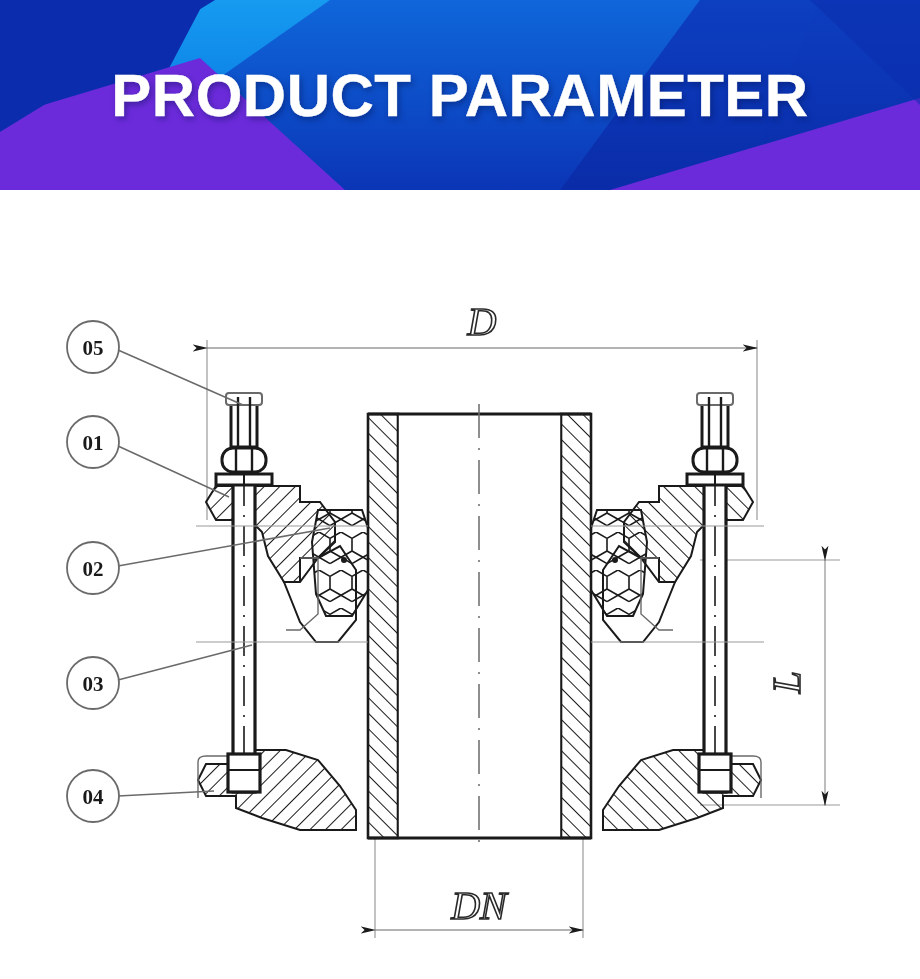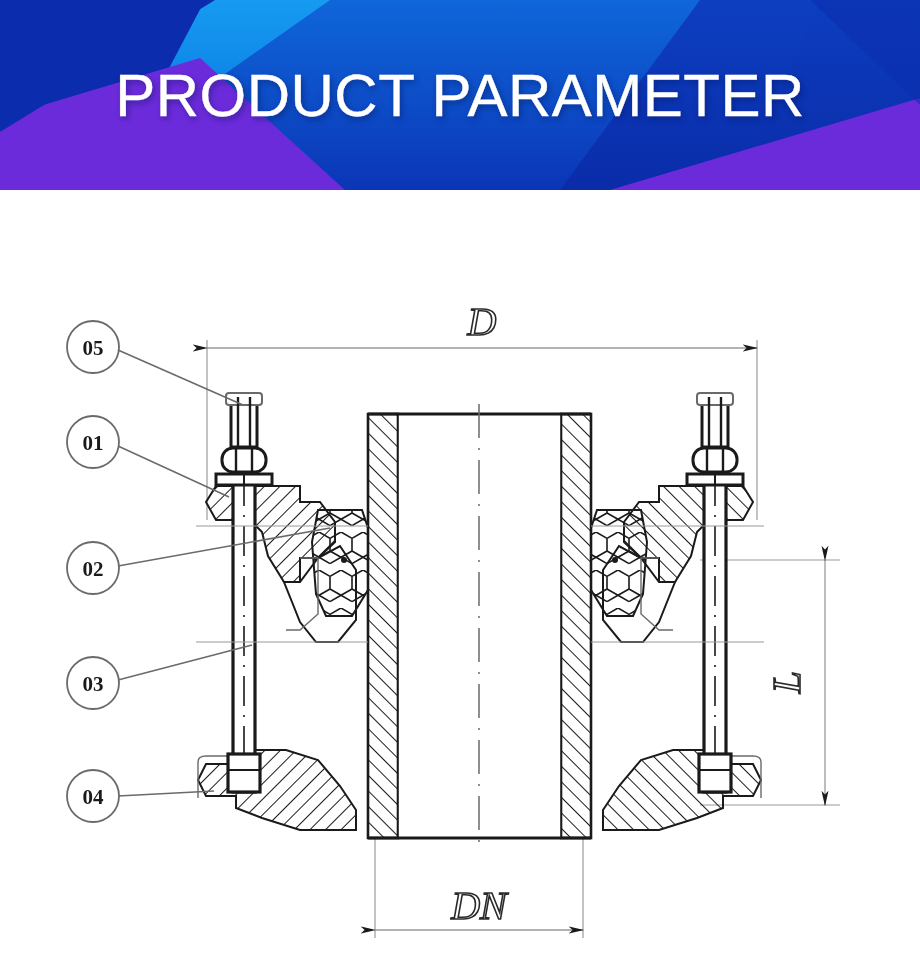--- a/index.html
+++ b/index.html
@@ -6,21 +6,21 @@
   body{width:920px;height:979px;font-family:"Liberation Sans",sans-serif;overflow:hidden;}
   .page{position:relative;width:920px;height:979px;background:#fff;}
 
   
   .banner{position:relative;width:920px;height:190px;overflow:hidden;background:#0B2DAD;}
   .banner svg{position:absolute;inset:0;}
   .banner-title{
     position:absolute;left:0;top:0;width:920px;height:190px;
     display:flex;align-items:center;justify-content:center;
     color:#ffffff;font-family:"Liberation Sans",sans-serif;
-    font-weight:400;font-size:60px;letter-spacing:0.5px;
+    font-weight:700;font-size:60px;letter-spacing:0.5px;
     text-shadow:2px 3px 6px rgba(4,18,80,.45);
     -webkit-text-stroke:0.4px #fff;
   }
 
   
   .drawing{position:absolute;left:0;top:190px;width:920px;height:789px;}
   .drawing svg{display:block;}
   .calloutText{font-family:"Liberation Serif",serif;font-weight:700;font-size:21px;fill:#1a1a1a;}
   .dimText{font-family:"Liberation Serif",serif;font-style:italic;font-size:40px;fill:none;stroke:#2a2a2a;stroke-width:1.6px;}
 </style>

